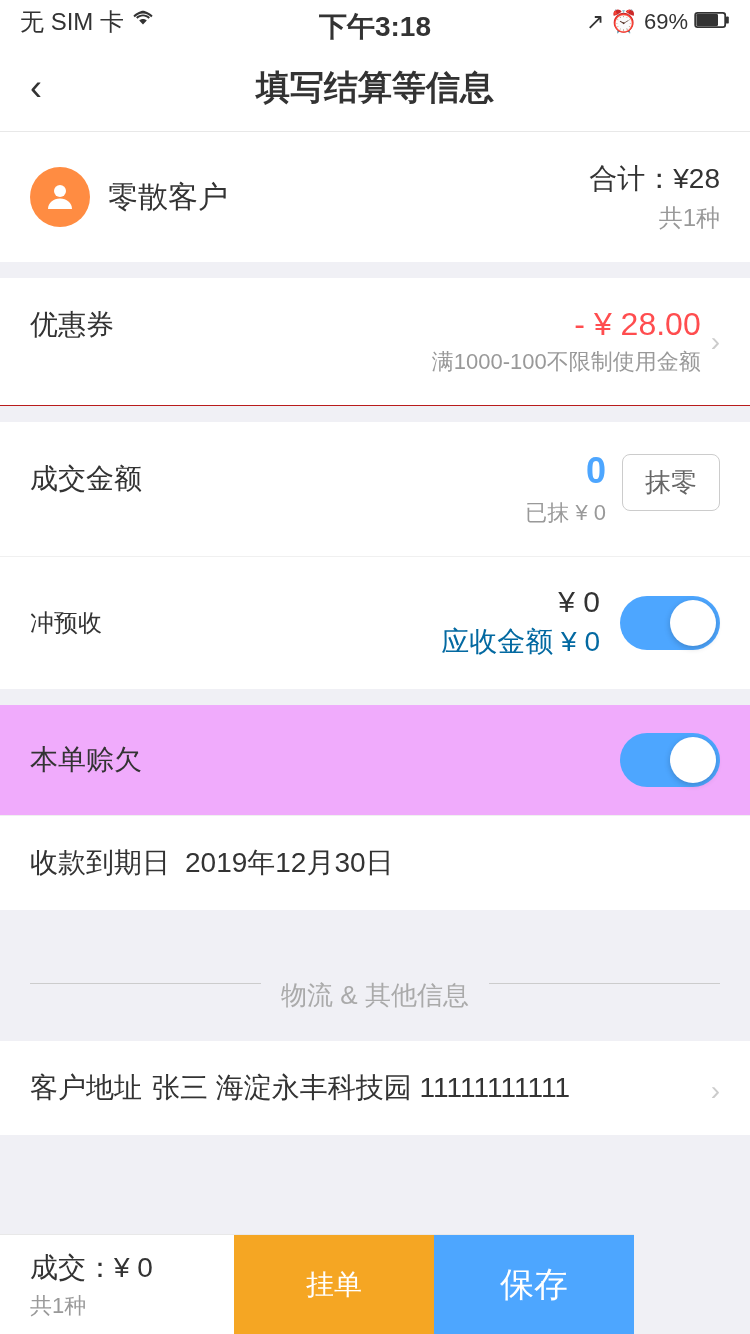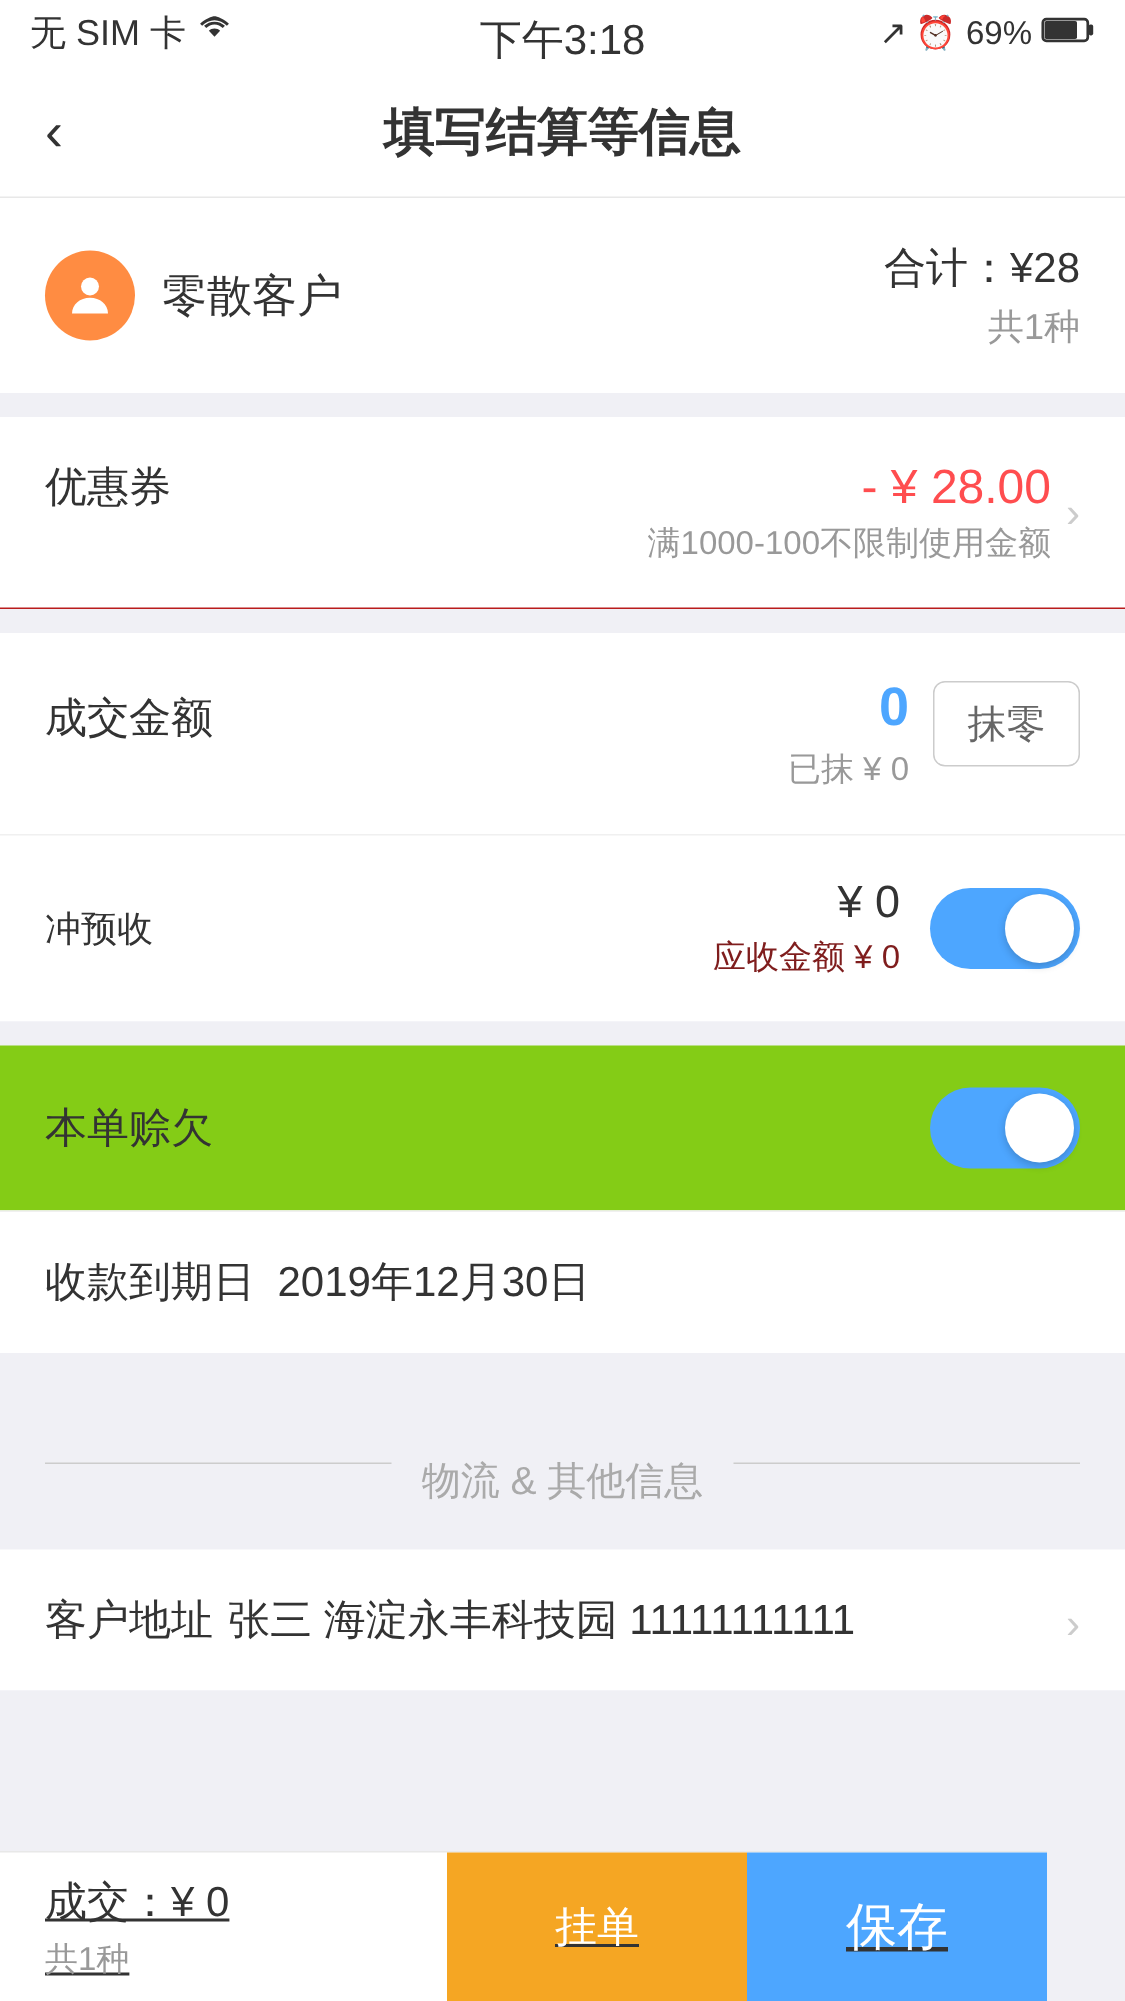--- a/index.html
+++ b/index.html
@@ -26,21 +26,21 @@
       font-size: 24px;
       font-weight: 500;
     }
     .status-left {
       display: flex;
       align-items: center;
       gap: 8px;
     }
     .status-center {
       font-size: 28px;
-      font-weight: 400;
+      font-weight: 700;
       position: absolute;
       left: 50%;
       transform: translateX(-50%);
       top: 8px;
     }
     .status-right {
       display: flex;
       align-items: center;
       gap: 6px;
       font-size: 22px;
@@ -230,22 +230,22 @@
     }
     .prepay-value-block {
       text-align: right;
     }
     .prepay-amount {
       font-size: 30px;
       color: #333;
       font-weight: 500;
     }
     .prepay-receivable {
-      font-size: 22px;
-      color: #7f1d1d;
+      font-size: 28px;
+      color: #0369a1;
       margin-top: 4px;
     }
 
     
     .toggle {
       width: 100px;
       height: 54px;
       border-radius: 27px;
       background: #4da6ff;
       position: relative;
@@ -257,21 +257,21 @@
       border-radius: 50%;
       background: #fff;
       position: absolute;
       top: 4px;
       right: 4px;
       box-shadow: 0 2px 6px rgba(0,0,0,0.2);
     }
 
     
     .arrears-row {
-      background: #84cc16;
+      background: #f0abfc;
       padding: 28px 30px;
       display: flex;
       align-items: center;
       justify-content: space-between;
     }
     .arrears-label {
       font-size: 28px;
       color: #333;
     }
 
@@ -332,27 +332,26 @@
       font-size: 28px;
       color: #333;
       flex: 1;
       margin: 0 10px;
     }
 
     
     .bottom-bar {
       position: fixed;
       bottom: 0;
-      width: 698px;
+      width: 634px;
       height: 100px;
       background: #fff;
       display: flex;
       align-items: center;
       border-top: 1px solid #e8e8e8;
-      text-decoration: underline;
     }
     .bottom-summary {
       flex: 1;
       padding: 0 30px;
     }
     .bottom-deal {
       font-size: 28px;
       color: #333;
     }
     .bottom-count {

